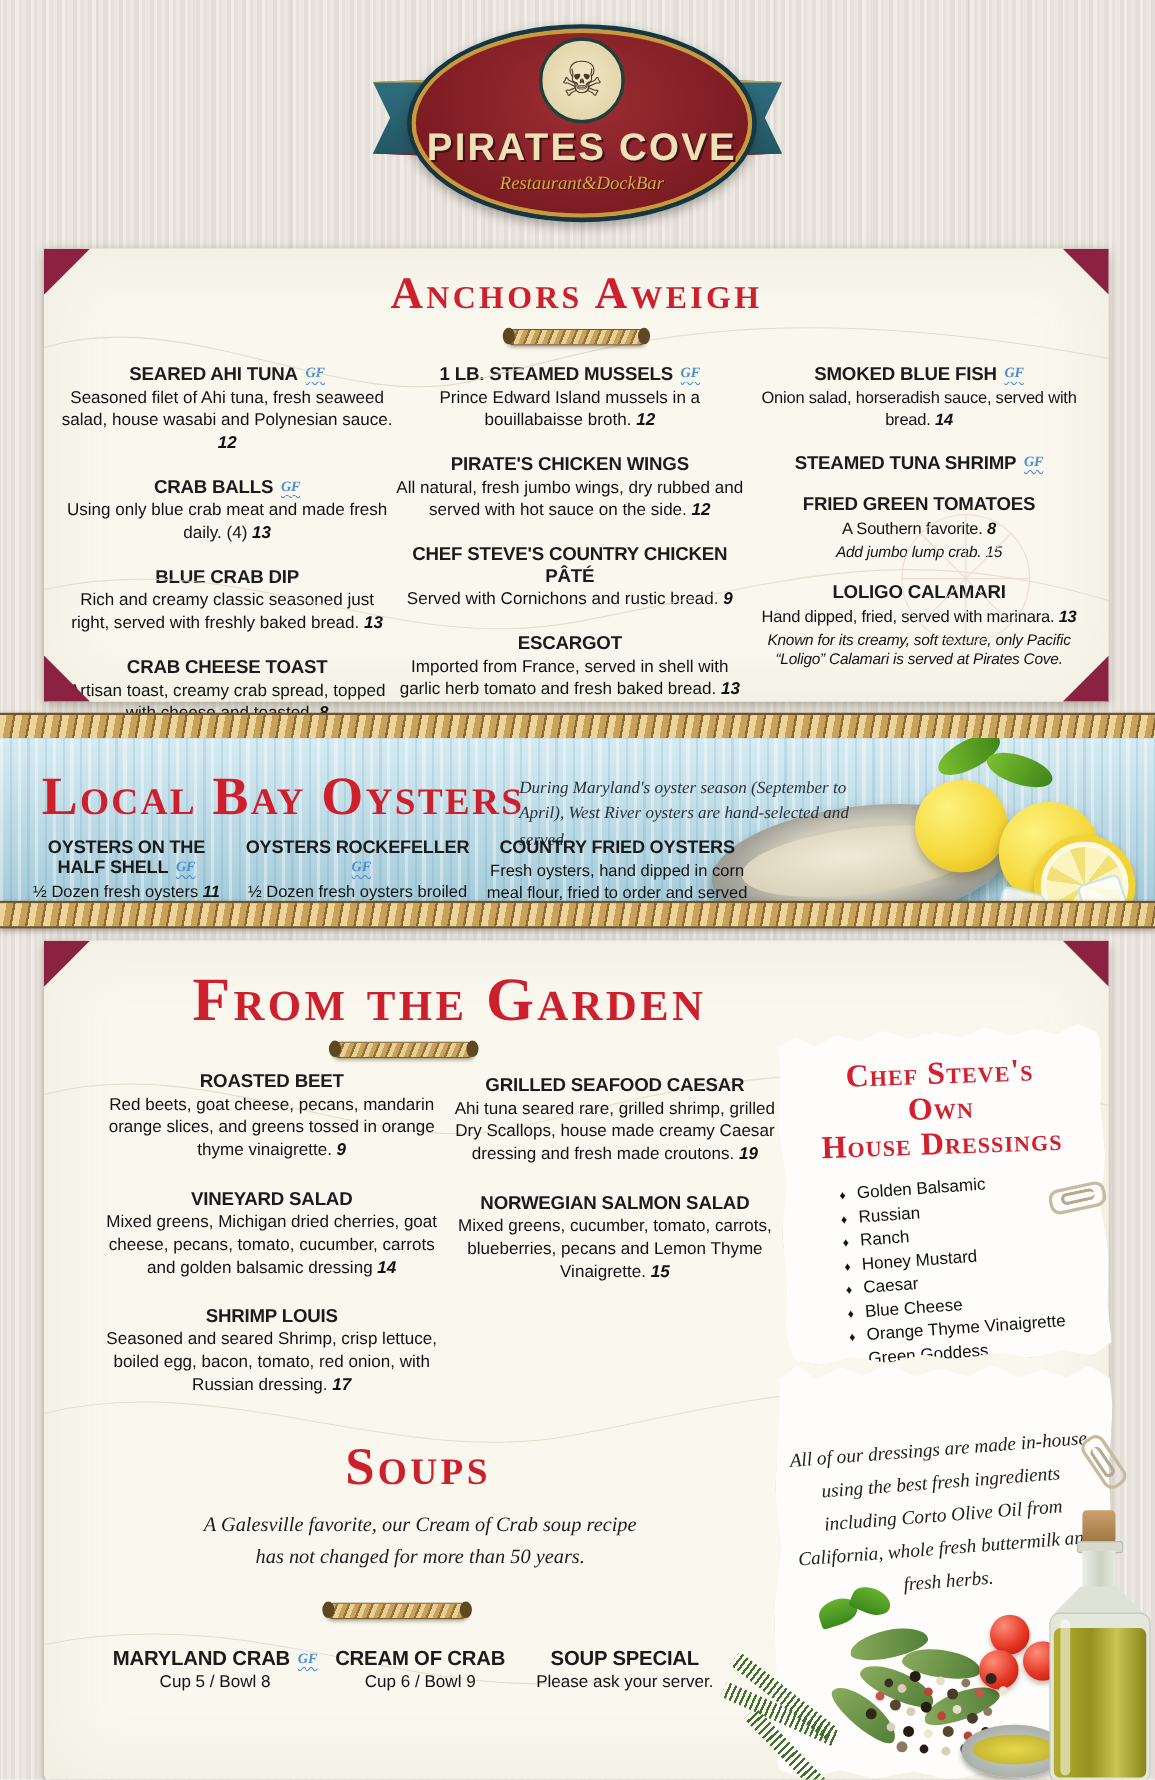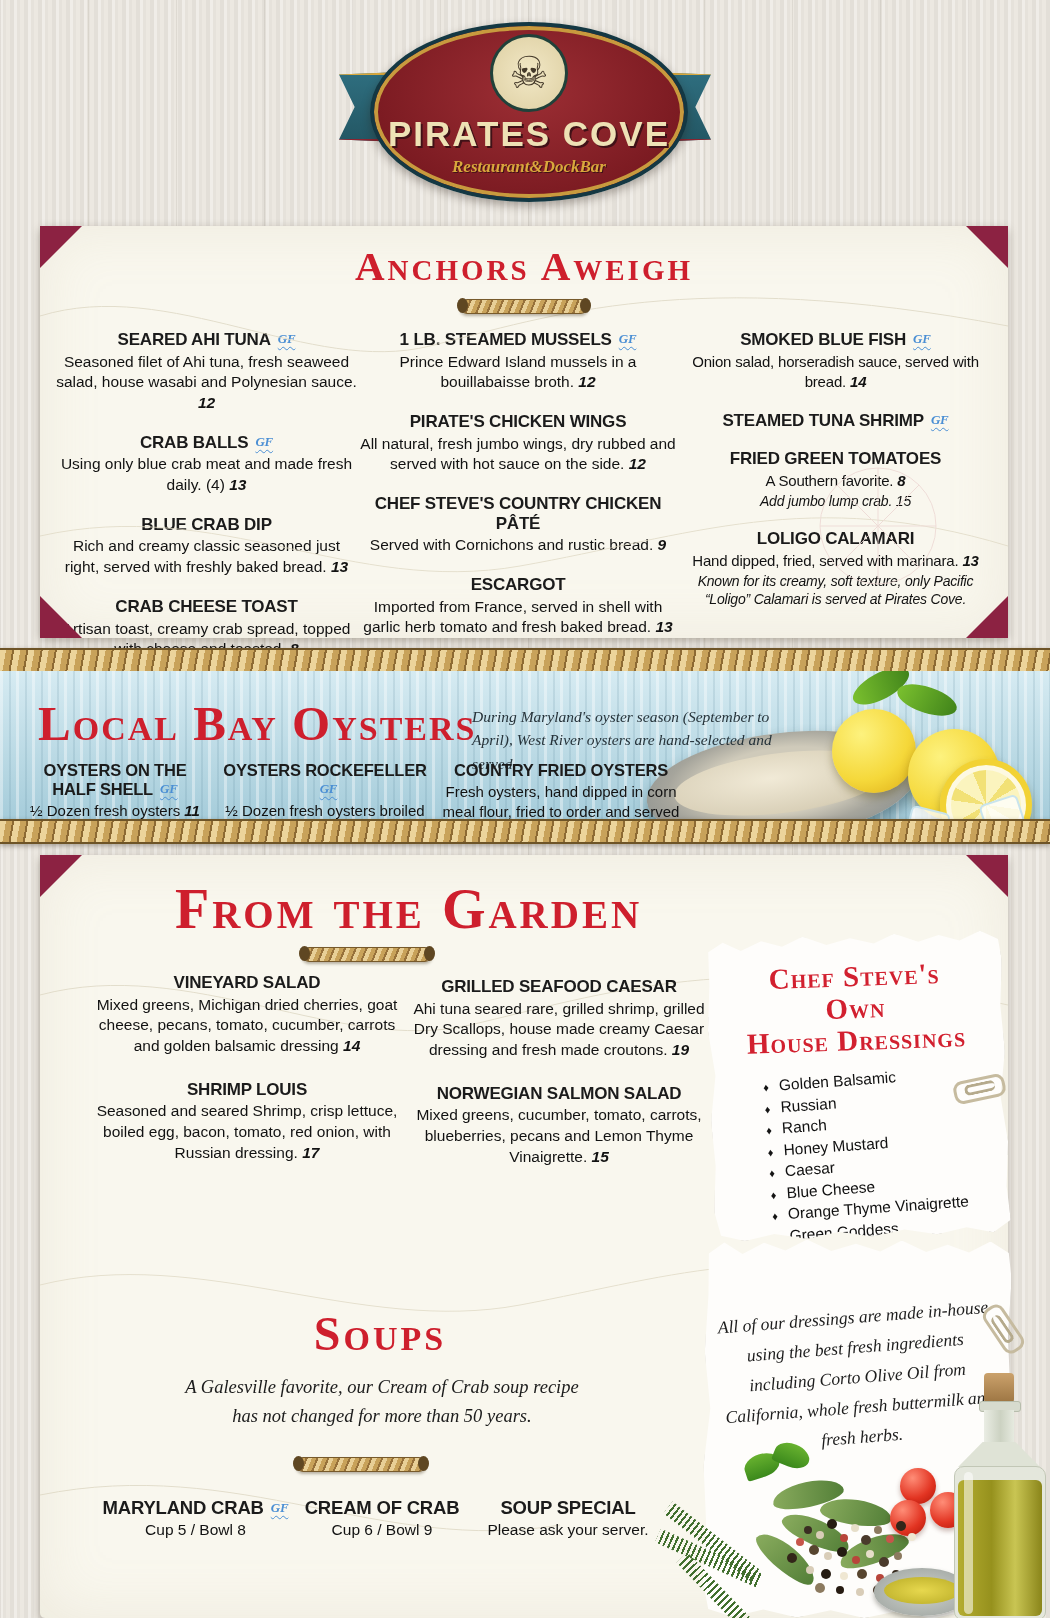--- a/index.html
+++ b/index.html
@@ -17,21 +17,21 @@
   .banner.right{right:-6px;clip-path:polygon(0 0,100% 6%,86% 50%,100% 94%,0 100%);}
   .oval{position:absolute;left:25px;top:0;width:310px;height:172px;border-radius:50%;
     background:radial-gradient(ellipse at 50% 38%,#9c2e34,#7c1b22 70%,#64141b);
     border:4px solid #143843;box-shadow:inset 0 0 0 4px #c89a3e,0 4px 10px rgba(40,30,20,.35);}
   .pirate{position:absolute;left:50%;top:8px;transform:translateX(-50%);width:72px;height:72px;border-radius:50%;
     background:radial-gradient(#f2e8c6,#ddcfa2);border:3px solid #20413a;display:flex;align-items:center;justify-content:center;
     font-size:44px;color:#44392a;line-height:1;}
   .logo-title{position:absolute;left:0;right:0;top:88px;text-align:center;font-weight:bold;font-size:35px;
     letter-spacing:2px;color:#eee1b5;text-shadow:2px 2px 0 #401117;}
   .logo-sub{position:absolute;left:0;right:0;top:131px;text-align:center;font-family:"Liberation Serif",serif;
-    font-style:italic;font-weight:bold;font-size:17px;color:#d9a83c;text-shadow:1px 1px 0 #401117;}
+    font-style:italic;font-weight:normal;font-size:17px;color:#d9a83c;text-shadow:1px 1px 0 #401117;}
   
   .panel{position:absolute;left:40px;width:968px;background:#f9f7ee;border-radius:5px;
     box-shadow:0 3px 10px rgba(70,58,40,.35), inset 0 0 60px rgba(190,178,145,.18);}
   .corner{position:absolute;width:42px;height:42px;background:#8c2242;z-index:3;}
   .corner.tl{left:0;top:0;clip-path:polygon(0 0,100% 0,0 100%);}
   .corner.tr{right:0;top:0;clip-path:polygon(0 0,100% 0,100% 100%);}
   .corner.bl{left:0;bottom:0;clip-path:polygon(0 0,0 100%,100% 100%);}
   .corner.br{right:0;bottom:0;clip-path:polygon(100% 0,100% 100%,0 100%);}
   .sec-title{font-family:"Liberation Serif",serif;font-variant:small-caps;font-weight:bold;
     color:#ce1f2d;letter-spacing:3px;line-height:1;margin:0;}
@@ -274,20 +274,24 @@
       <path d="M0 430 C160 390 320 480 480 450 S740 380 968 440" stroke="#e0dac6" fill="none"></path>
       <path d="M0 640 C200 600 340 700 520 670" stroke="#ddd7c3" fill="none"></path>
     </svg>
     <div class="corner tl"></div>
     <div class="corner tr"></div>
     <h1 class="sec-title garden-title">From the Garden</h1>
     <div class="rope rope-garden"></div>
 
     <div class="g-col g-col1">
       <div class="mi">
+        <div class="mi-name"><span>ROASTED BEET</span></div>
+        <div class="mi-desc"><span>Red beets, goat cheese, pecans, mandarin orange slices, and greens tossed in orange thyme vinaigrette.</span> <i class="price">9</i></div>
+      </div>
+      <div class="mi">
         <div class="mi-name"><span>VINEYARD SALAD</span></div>
         <div class="mi-desc"><span>Mixed greens, Michigan dried cherries, goat cheese, pecans, tomato, cucumber, carrots and golden balsamic dressing</span> <i class="price">14</i></div>
       </div>
       <div class="mi">
         <div class="mi-name"><span>SHRIMP LOUIS</span></div>
         <div class="mi-desc"><span>Seasoned and seared Shrimp, crisp lettuce, boiled egg, bacon, tomato, red onion, with Russian dressing.</span> <i class="price">17</i></div>
       </div>
     </div>
 
     <div class="g-col g-col2">

